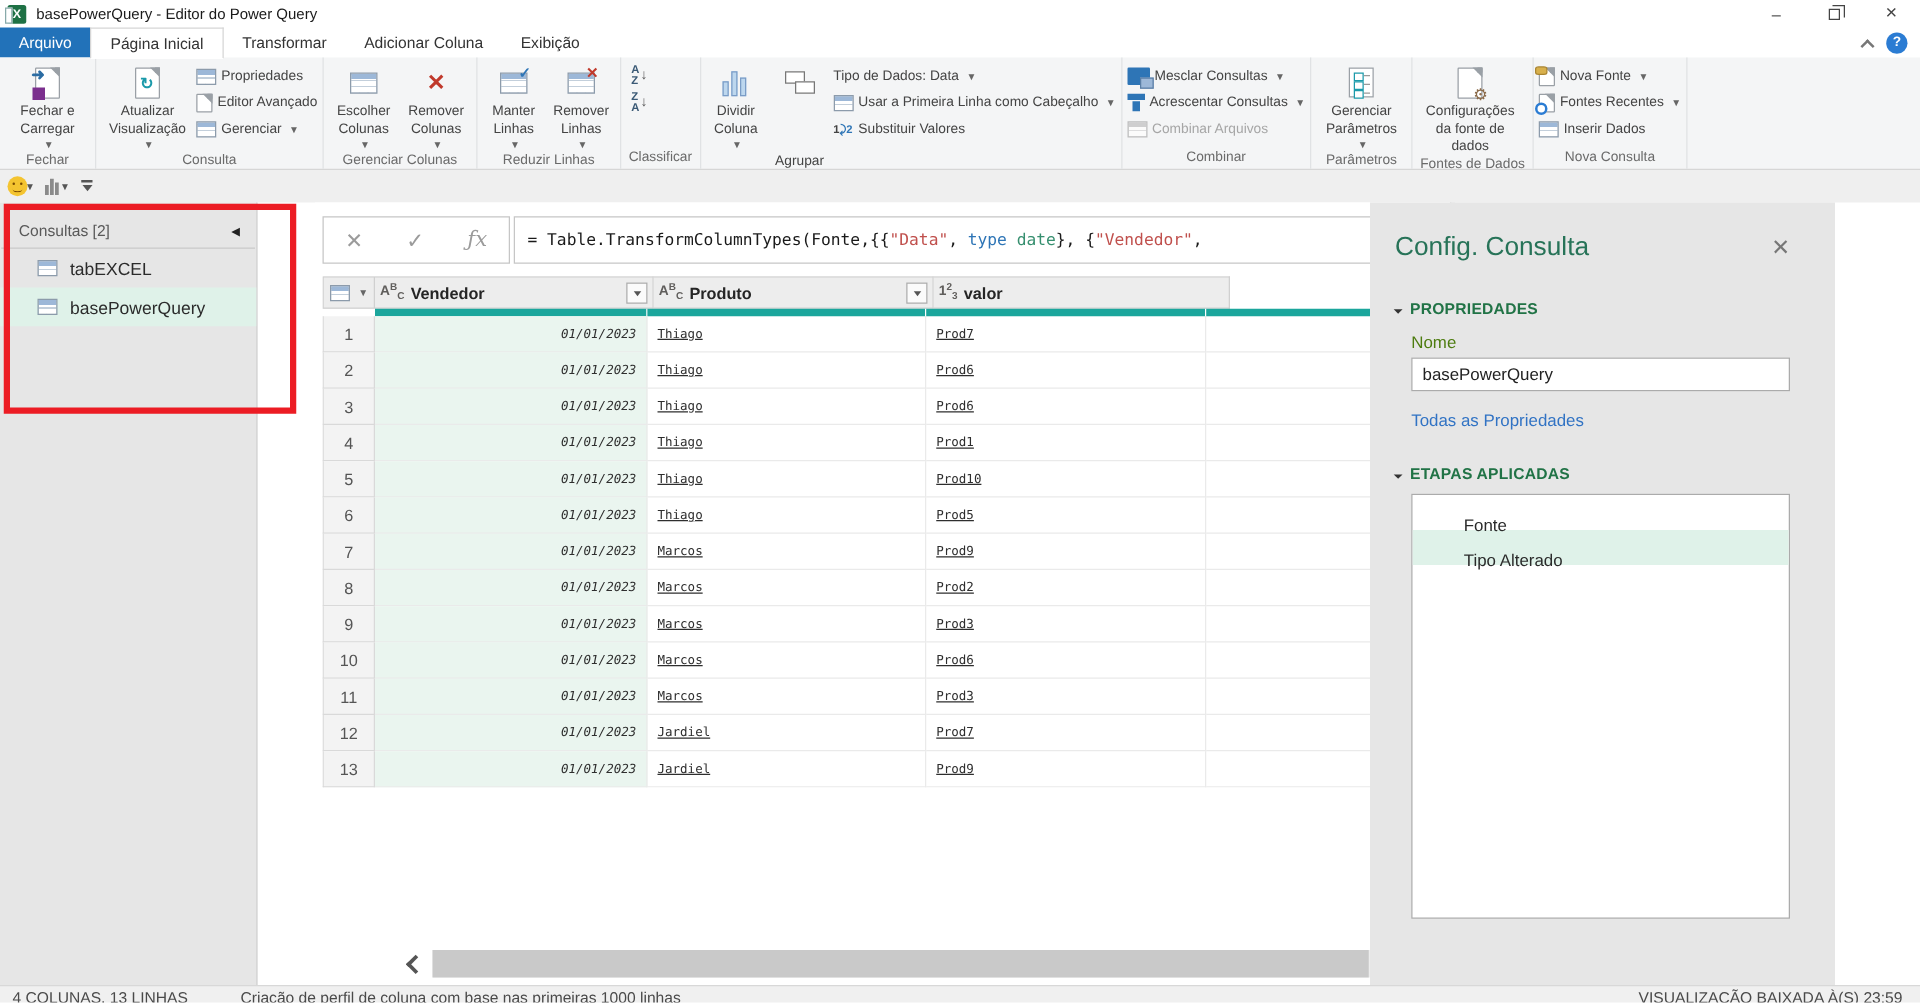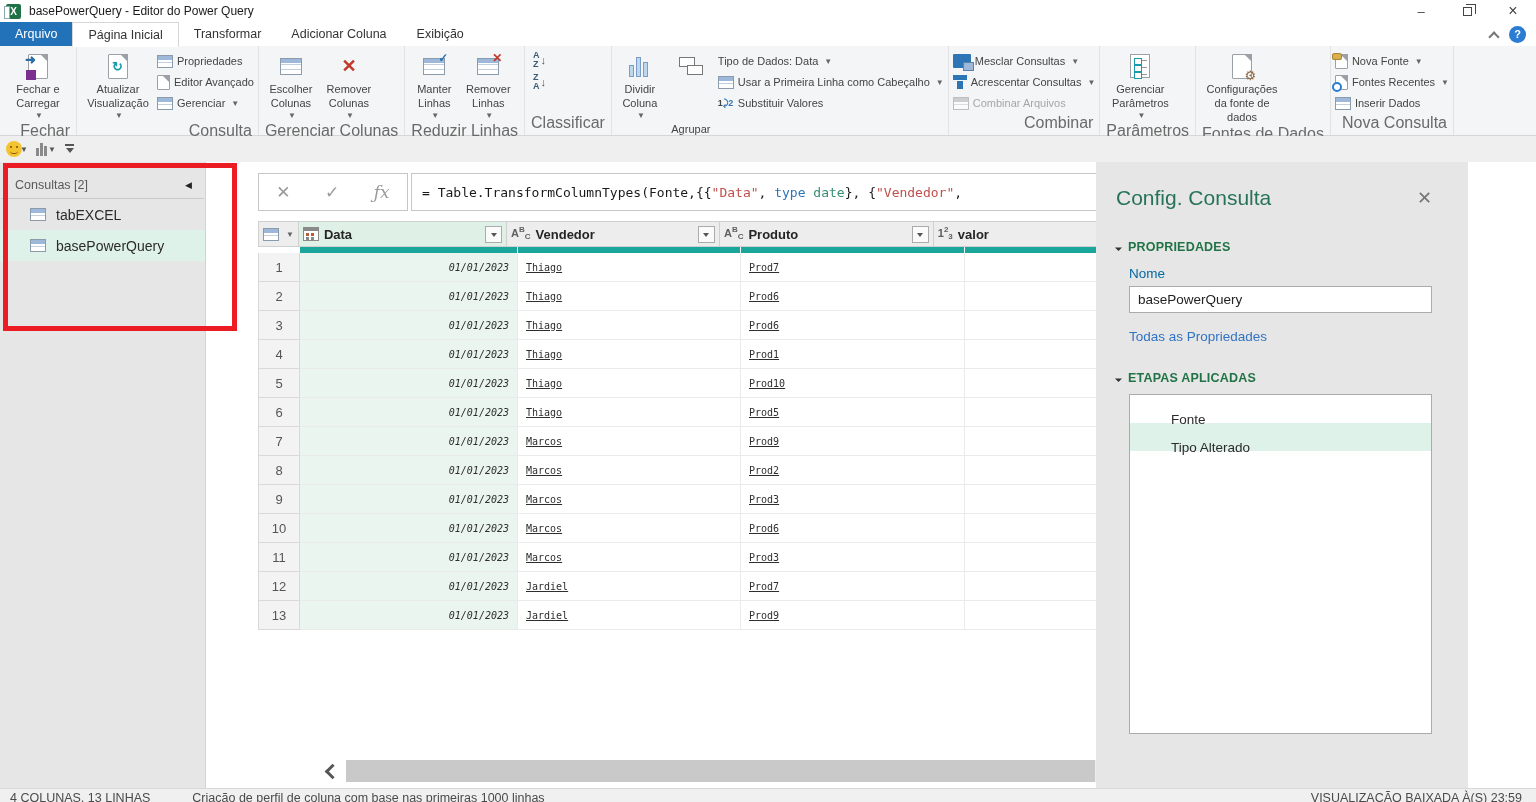--- a/index.html
+++ b/index.html
@@ -23,21 +23,21 @@
   .rtab.active { border:1px solid #D6D6D6; border-bottom:1px solid #fff; background:#fff; margin-bottom:-1px; z-index:2; }
   .tabrow-right { margin-left:auto; display:flex; align-items:center; gap:10px; padding-right:10px; }
   .chev-up { width:10px; height:10px; position:relative; }
   .chev-up::before { content:""; position:absolute; left:1px; top:4px; width:6px; height:6px; border-left:2px solid #777; border-top:2px solid #777; transform:rotate(45deg); }
   .helpbtn { width:17px; height:17px; border-radius:50%; background:#2B7CD3; color:#fff; font-size:11px; font-weight:bold; display:flex; align-items:center; justify-content:center; }
 
   
   .ribbon { position:absolute; left:0; top:46px; width:1536px; height:90px; background:#F4F5F6; border-bottom:1px solid #D6D6D6; display:flex; align-items:stretch; }
   .rgroup { display:flex; flex-direction:column; border-right:1px solid #E0E2E4; padding:3px 4px 0 4px; }
   .rgroup-body { flex:1; display:flex; align-items:flex-start; gap:2px; }
-  .rgroup-label { text-align:right; font-size:16px; color:#6a6a6a; padding:1px 2px 3px; white-space:nowrap; }
+  .rgroup-label { text-align:center; font-size:11px; color:#6a6a6a; padding:1px 2px 3px; white-space:nowrap; }
   .bigbtn { width:68px; display:flex; flex-direction:column; align-items:center; text-align:center; font-size:11px; color:#444; line-height:1.25; padding-top:2px; }
   .bigbtn .bicon { height:30px; display:flex; align-items:center; justify-content:center; margin-bottom:2px; }
   .smallcol { display:flex; flex-direction:column; justify-content:flex-start; gap:3px; padding-top:3px; }
   .smallbtn { display:flex; align-items:center; gap:4px; font-size:11px; color:#444; height:18px; white-space:nowrap; }
   .smallbtn.disabled { color:#A6A6A6; }
   .caret { font-size:8px; color:#666; margin-left:2px; }
   
   .i-doc { width:20px; height:25px; background:#fff; border:1px solid #9AA0A6; border-radius:1px; position:relative; }
   .i-doc::before { content:""; position:absolute; right:-1px; top:-1px; border:4px solid #9AA0A6; border-left-color:transparent; border-bottom-color:transparent; }
   .i-doc .ov { position:absolute; font-size:13px; line-height:1; }
@@ -145,21 +145,21 @@
   .hs-track { flex:1; height:22px; background:#EDEDED; position:relative; }
   .hs-thumb { position:absolute; left:0; top:0; height:22px; width:96%; background:#C9C9C9; }
 
   
   .right-pane { position:absolute; left:1096px; top:162px; width:372px; height:626px; background:#E6E6E6; padding:24px 36px 0 20px; }
   .sp-titlerow { display:flex; align-items:center; }
   .sp-title { font-size:21px; color:#277358; font-weight:normal; }
   .sp-close { margin-left:auto; color:#777; font-size:18px; }
   .sp-sect { display:flex; align-items:center; gap:7px; margin-top:30px; font-size:12.5px; font-weight:bold; color:#217346; letter-spacing:.2px; }
   .tri { width:0; height:0; border-left:5px solid transparent; border-bottom:5px solid #333; transform:rotate(45deg); }
-  .sp-label { font-size:13.5px; color:#0369a1; margin:12px 0 5px 13px; }
+  .sp-label { font-size:13.5px; color:#4d7c0f; margin:12px 0 5px 13px; }
   .sp-input { width:303px; height:27px; border:1px solid #ABABAB; background:#fff; font-size:13.5px; padding:0 8px; margin-left:13px; font-family:"Liberation Sans", sans-serif; color:#222; }
   .sp-link { font-size:13.5px; color:#3173C4; margin:16px 0 0 13px; display:inline-block; }
   .steps-box { width:303px; height:340px; border:1px solid #ABABAB; background:#fff; margin:9px 0 0 13px; overflow:hidden; }
   .step { display:flex; align-items:center; height:28px; font-size:13.5px; color:#2b2b2b; padding-left:9px; gap:6px; }
   .step.sel { background:#DFF2E9; }
   .step .delx { color:#666; font-size:13px; width:12px; visibility:hidden; }
   .step .s-label { padding-left:14px;margin-top:20px; }
 
   
   .statusbar { position:absolute; left:0; top:788px; width:1536px; height:14px; background:#F0F0F0; border-top:1px solid #D8D8D8; display:flex; font-size:12.5px; color:#4a4a4a; padding:2px 14px 12px 10px; overflow:hidden; }
@@ -470,25 +470,20 @@
       <span class="fchev"></span>
     </div>
   </div>
 
   <div class="grid">
     <div class="g-head">
       <div class="g-hc corner">
         <span class="i-tbl small"></span>
           <span class="caret">▼</span>
       </div>
-      <div class="g-hc sel w-data">
-        <span class="i-cal"></span>
-        <span>Data</span>
-        <span class="filterbtn"></span>
-      </div>
       <div class="g-hc w-vend">
         <span class="htype">
             <span class="g1">A</span>
             <span class="g2">B</span>
             <span class="g3">C</span>
           </span>
         <span>Vendedor</span>
         <span class="filterbtn"></span>
       </div>
       <div class="g-hc w-prod">

